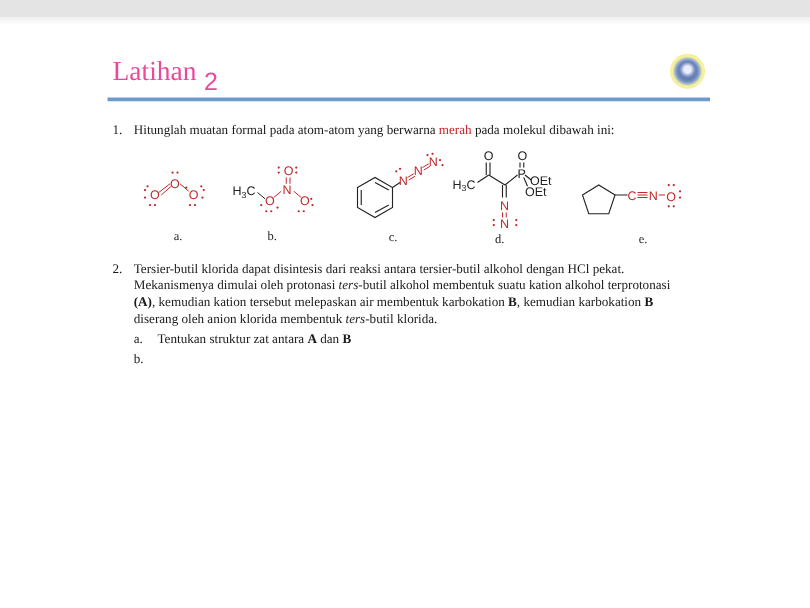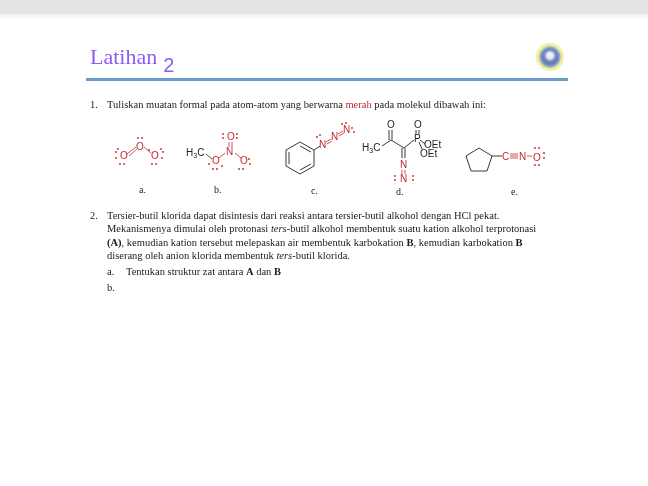--- a/index.html
+++ b/index.html
@@ -13,21 +13,21 @@
   .topbar {
     position: absolute; left: 0; top: 0; width: 648px; height: 14px;
     background: #e4e4e4;
   }
   .topbar-shadow {
     position: absolute; left: 0; top: 14px; width: 648px; height: 6px;
     background: linear-gradient(#f0f0f0, #ffffff);
   }
   .slide-title {
     position: absolute; left: 90px; top: 44px;
-    font-size: 22px; color: #8b5cf6;
+    font-size: 22px; color: #ec4899;
     font-family: "Liberation Serif", serif;
   }
   .slide-title .num {
     font-family: "Liberation Sans", sans-serif;
     font-size: 20px; position: relative; top: 8px; margin-left: 6px;
   }
   .logo {
     position: absolute; left: 536px; top: 43px; width: 28px; height: 28px;
     border-radius: 50%;
     background: radial-gradient(circle, #6d86b8 0 40%, #8fa6d0 48%, #f4f1a0 60%, #f2ec84 100%);
@@ -60,21 +60,21 @@
   <span>Latihan</span><span class="num">2</span>
 </div>
 
 <div class="logo">
     <div class="inner"></div>
   </div>
 <div class="rule"></div>
 
 <div class="q" style="left:90px; top:98px; width:480px;">
   <span class="num">1.</span>
-  <span class="body"><span>Tuliskan muatan formal pada atom-atom yang berwarna </span><span class="red">merah</span><span> pada molekul dibawah ini:</span></span>
+  <span class="body"><span>Hitunglah muatan formal pada atom-atom yang berwarna </span><span class="red">merah</span><span> pada molekul dibawah ini:</span></span>
 </div>
 
 <svg class="mol" style="left:112px; top:128px;" width="56" height="40">
   <g fill="#c0282b" font-size="10">
     <text x="24" y="22">O</text>
     <text x="8" y="31">O</text>
     <text x="39" y="31">O</text>
   </g>
   <g stroke="#c0282b" stroke-width="0.8">
     <line x1="15" y1="26" x2="24" y2="19"></line>

